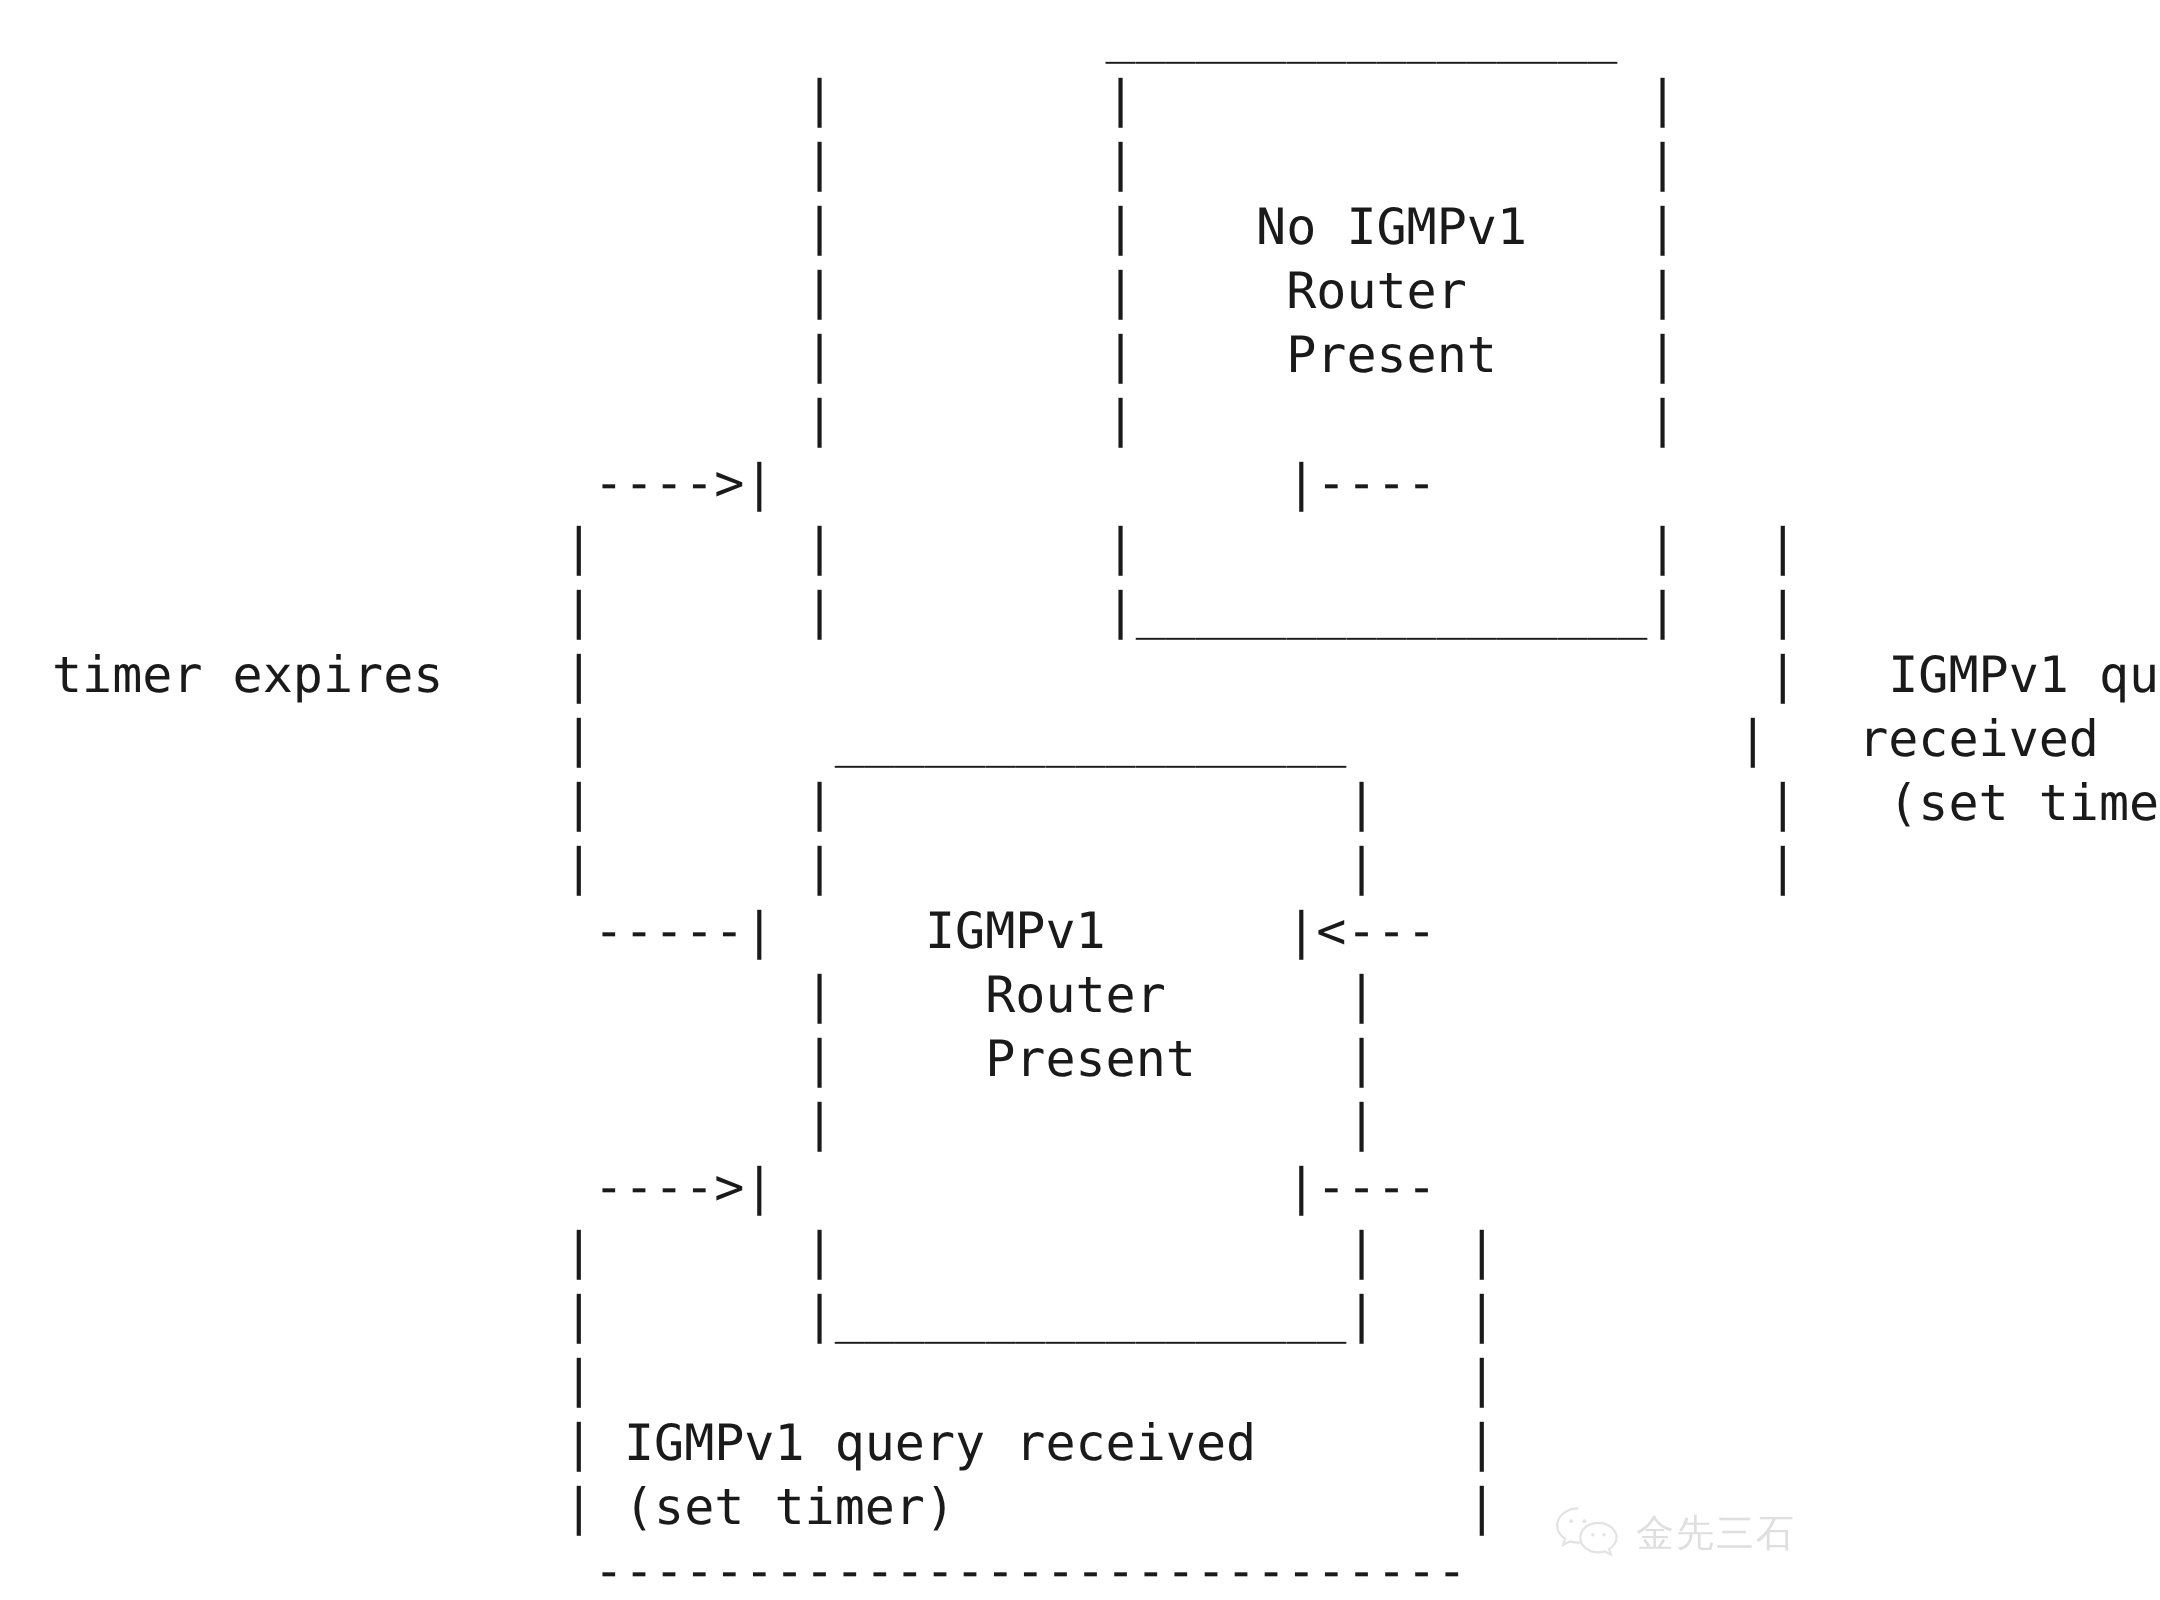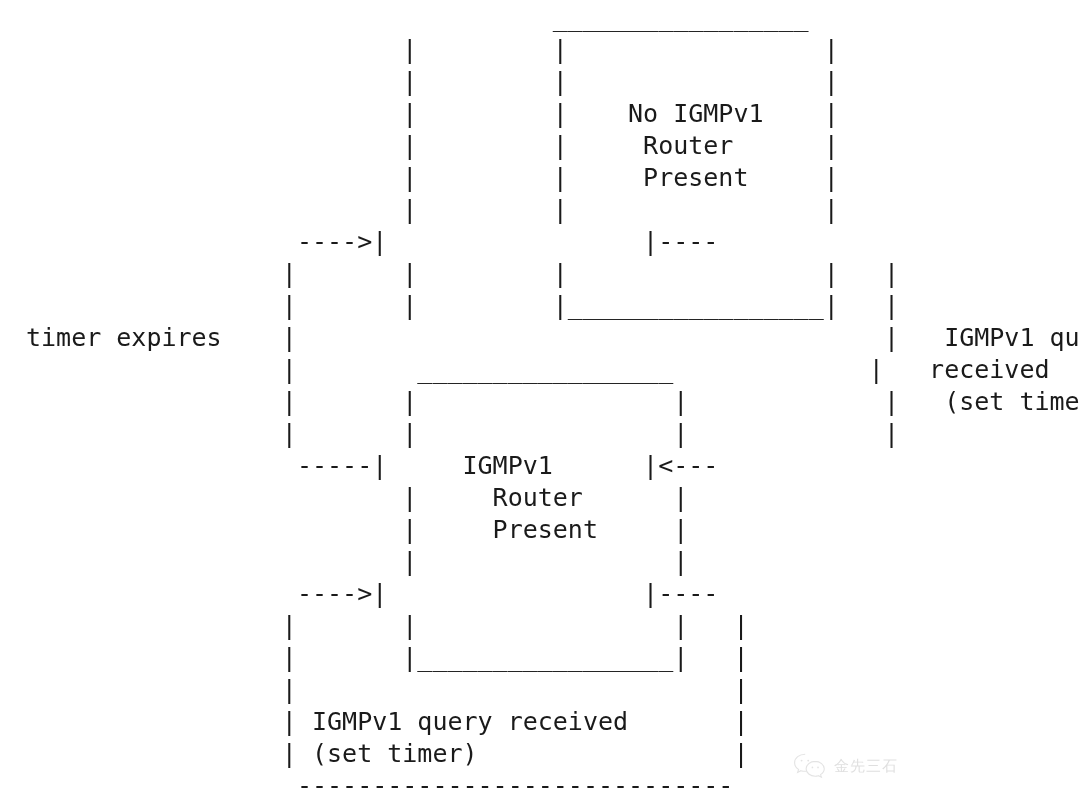--- a/index.html
+++ b/index.html
@@ -45,22 +45,22 @@
     align-items: center;
     gap: 7px;
     opacity: 0.45;
   }
   #watermark .wm-logo {
     display: block;
     width: 34px;
     height: 30px;
   }
   #watermark .wm-text {
-    font-family: Liberation Mono, monospace;
-    font-size: 15px;
+    font-family: Liberation Sans, sans-serif;
+    font-size: 19px;
     letter-spacing: 1px;
     color: #b9b9b9;
     line-height: 1;
     white-space: nowrap;
   }
 </style>
 </head>
 <body>
 
 <div id="canvas">

